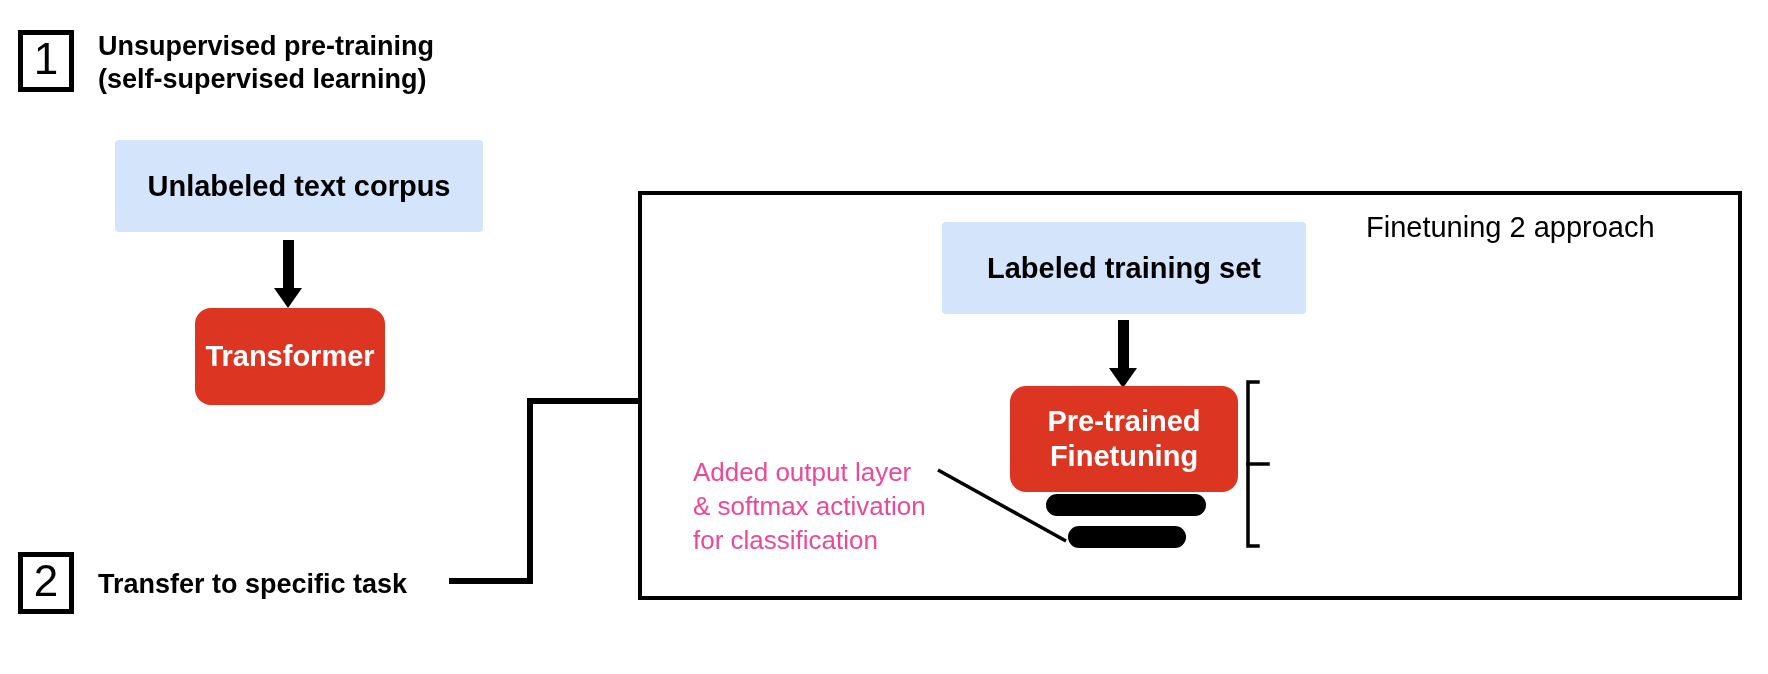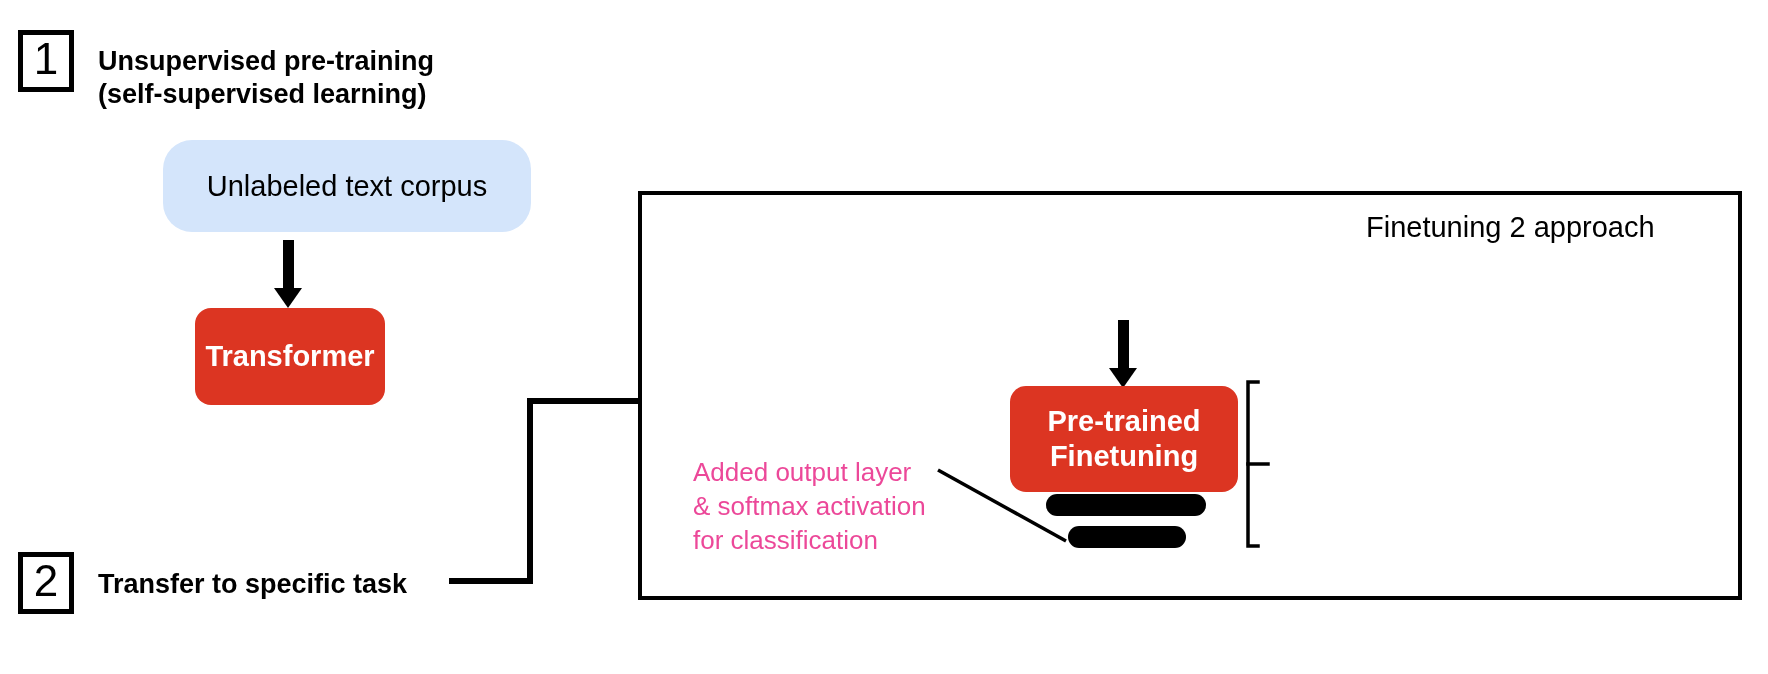--- a/index.html
+++ b/index.html
@@ -48,23 +48,22 @@
     box-sizing: border-box;
     display: flex;
     align-items: center;
     justify-content: center;
     text-align: center;
     line-height: 1.2;
   }
   .box-blue {
     background: #d4e5fb;
     color: #000000;
-    border-radius: 29px;
-    font-weight: 400;
-    margin-left: 48px;
+    border-radius: 4px;
+    font-weight: 700;
   }
   .box-red {
     background: #dc3522;
     color: #ffffff;
     border-radius: 16px;
     font-weight: bold;
   }
 
   
   .arrow-shaft {
@@ -127,21 +126,21 @@
   }
 </style>
 </head>
 <body>
 
 <div id="canvas">
 
   <div class="step-badge" style="left:18px; top:30px; width:56px; height:62px; font-size:44px;">
     <span>1</span>
   </div>
-  <div class="step-title" style="left:98px; top:30px; font-size:27px;margin-top:15px;">Unsupervised pre-training
+  <div class="step-title" style="left:98px; top:30px; font-size:27px;">Unsupervised pre-training
 (self-supervised learning)</div>
 
   <div class="box box-blue" style="left:115px; top:140px; width:368px; height:92px; font-size:29px;">
     <span>Unlabeled text corpus</span>
   </div>
 
   <div class="arrow-shaft" style="left:283px; top:240px; width:11px; height:55px;"></div>
   <div class="arrow-head" style="left:274px; top:288px;"></div>
 
   <div class="box box-red" style="left:195px; top:308px; width:190px; height:97px; font-size:29px;">
@@ -154,20 +153,23 @@
   <div class="step-title" style="left:98px; top:568px; font-size:27px;">Transfer to specific task</div>
 
   <div class="conn" style="left:449px; top:578px; width:84px; height:6px;"></div>
   <div class="conn" style="left:527px; top:398px; width:6px; height:186px;"></div>
   <div class="conn" style="left:527px; top:398px; width:115px; height:6px;"></div>
 
   <div class="panel" style="left:638px; top:191px; width:1104px; height:409px;"></div>
 
   <div class="panel-title" style="left:1366px; top:211px; font-size:29px;">Finetuning 2 approach</div>
 
+  <div class="box box-blue" style="left:942px; top:222px; width:364px; height:92px; font-size:29px;">
+    <span>Labeled training set</span>
+  </div>
 
   <div class="arrow-shaft" style="left:1118px; top:320px; width:11px; height:55px;"></div>
   <div class="arrow-head" style="left:1109px; top:368px;"></div>
 
   <div class="box box-red" style="left:1010px; top:386px; width:228px; height:106px; font-size:29px;">
     <span>Pre-trained
 Finetuning</span>
   </div>
 
   <div class="out-bar" style="left:1046px; top:494px; width:160px; height:22px;"></div>

